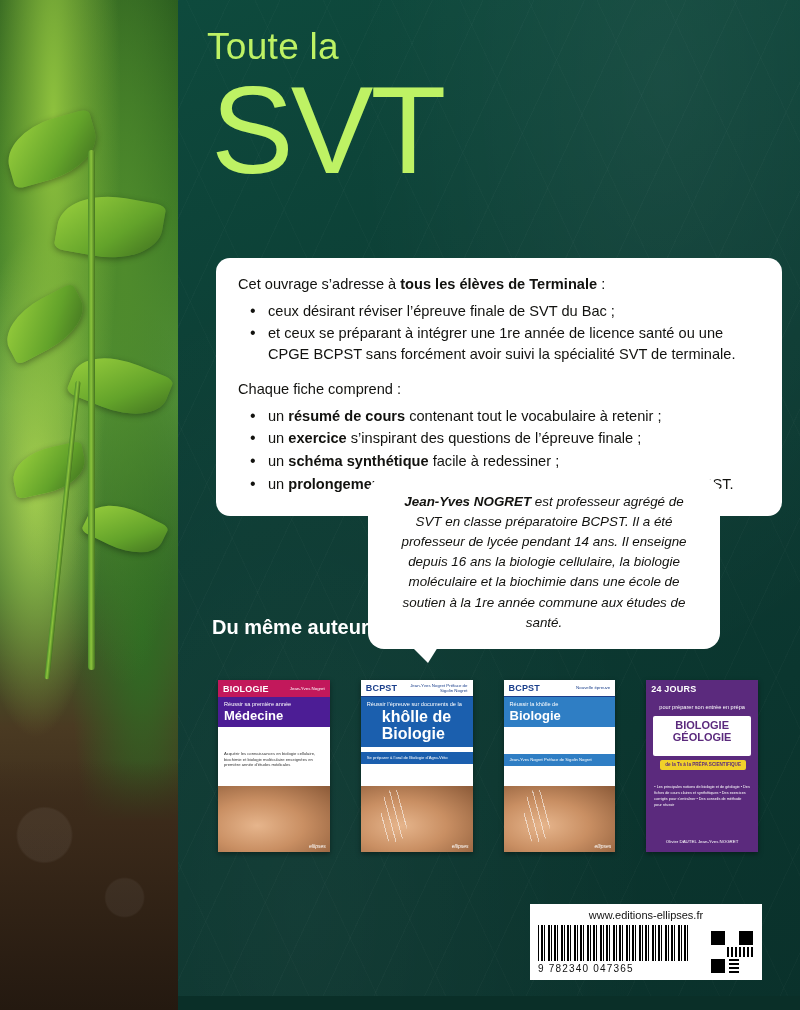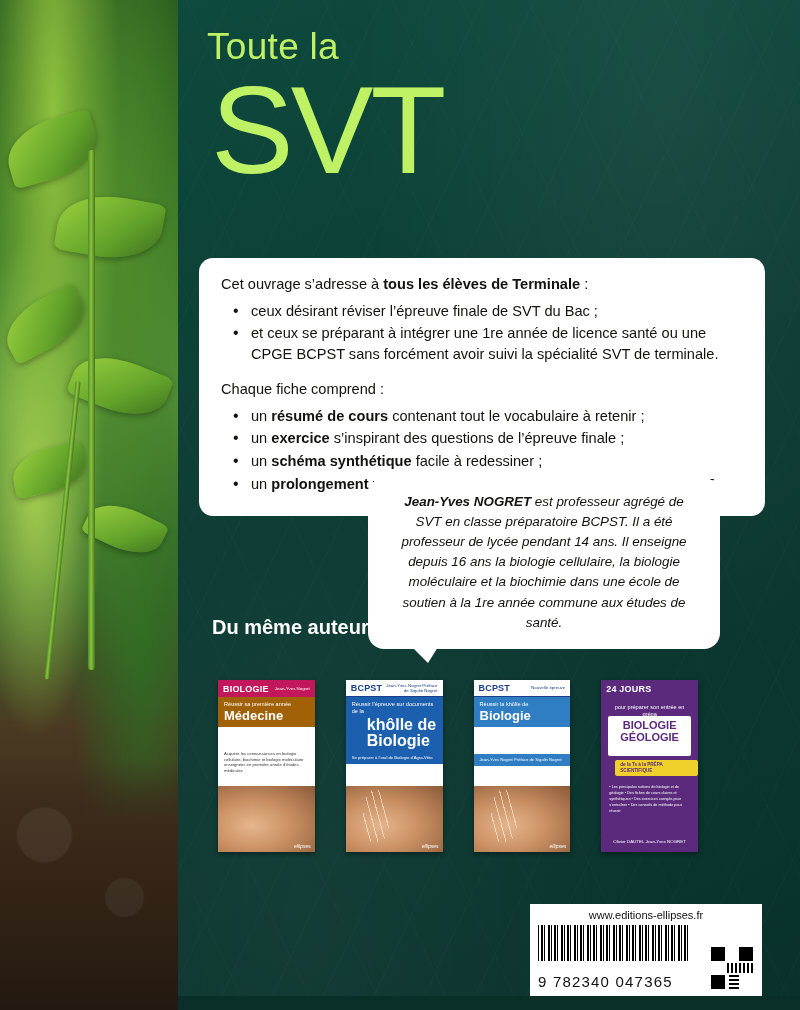--- a/index.html
+++ b/index.html
@@ -118,21 +118,21 @@
   }
   .title-line2 {
     font-size: 44px;
     font-weight: 400;
     line-height: 1.02;
     white-space: nowrap;
   }
   
   .white-card {
     position: absolute;
-    left: 199px; top: 258px;
+    left: 216px; top: 258px;
     width: 566px;
     background: #ffffff;
     border-radius: 14px;
     padding: 16px 22px 20px 22px;
     box-sizing: border-box;
     color: #12120f;
     font-size: 14.6px;
     line-height: 1.42;
   }
   .white-card p { margin: 0 0 6px 0; }
@@ -184,21 +184,21 @@
   .same-author-title {
     position: absolute;
     left: 212px; top: 616px;
     color: #ffffff;
     font-size: 20px;
     font-weight: 700;
   }
   .books {
     position: absolute;
     left: 218px; top: 680px;
-    width: 480px;
+    width: 540px;
     display: flex;
     gap: 31px;
   }
   .book {
     width: 118px;
     height: 172px;
     background: #ffffff;
     position: relative;
     overflow: hidden;
     box-shadow: 0 2px 5px rgba(0,0,0,.4);
@@ -270,21 +270,21 @@
   }
   .book .bk-logo {
     position: absolute;
     right: 4px; bottom: 3px;
     font-size: 5px;
     font-style: italic;
     color: #fff;
   }
   
   .book1 .bk-top { background: #c2185b; color: #fff; }
-  .book1 .bk-band { top: 17px; background: #a16207; }
+  .book1 .bk-band { top: 17px; background: #4c1d95; }
   .book1 .bk-desc { top: 68px; color: #333; }
   
   .book2 .bk-top { background: #ffffff; color: #1b3f8b; border-bottom: 1px solid #1b3f8b; }
   .book2 .bk-band { top: 17px; background: #1b5fae; }
   .book2 .bk-desc { top: 72px; color: #ffffff; background: #1b5fae; }
   
   .book3 .bk-top { background: #ffffff; color: #1b3f8b; border-bottom: 1px solid #1b3f8b; }
   .book3 .bk-band { top: 17px; background: #2f7ec4; }
   .book3 .bk-desc { top: 74px; color: #ffffff; background: #2f7ec4; }
   
@@ -351,24 +351,24 @@
   }
   .barcode-bars {
     width: 150px;
     height: 36px;
     background:
       repeating-linear-gradient(90deg,
         #000 0 1px, #fff 1px 3px, #000 3px 5px, #fff 5px 6px,
         #000 6px 7px, #fff 7px 10px, #000 10px 12px, #fff 12px 13px);
   }
   .barcode-num {
-    font-size: 15px;
+    font-size: 10px;
     letter-spacing: 1.2px;
     color: #111;
-    margin-top: 12px;
+    margin-top: 2px;
   }
   .qr {
     width: 42px; height: 42px;
     background:
       linear-gradient(#000,#000) 0 0/14px 14px no-repeat,
       linear-gradient(#fff,#fff) 3px 3px/8px 8px no-repeat,
       linear-gradient(#000,#000) 5px 5px/4px 4px no-repeat,
       linear-gradient(#000,#000) 28px 0/14px 14px no-repeat,
       linear-gradient(#fff,#fff) 31px 3px/8px 8px no-repeat,
       linear-gradient(#000,#000) 33px 5px/4px 4px no-repeat,

